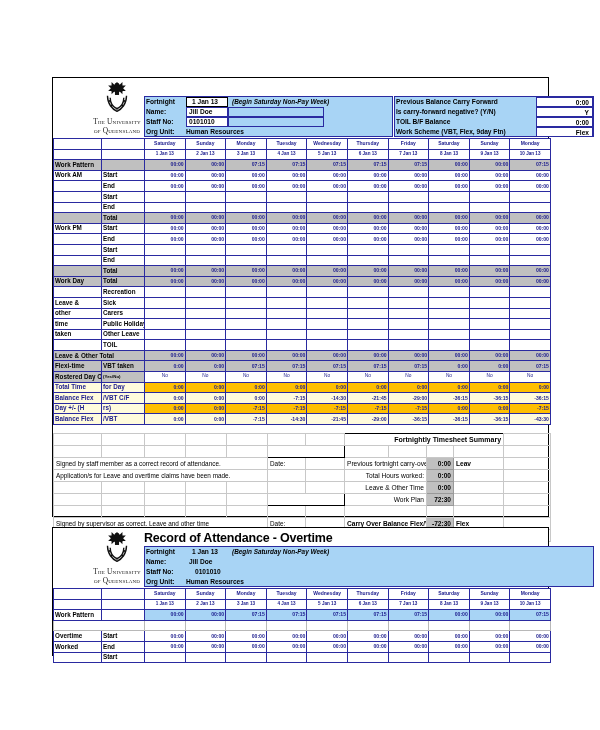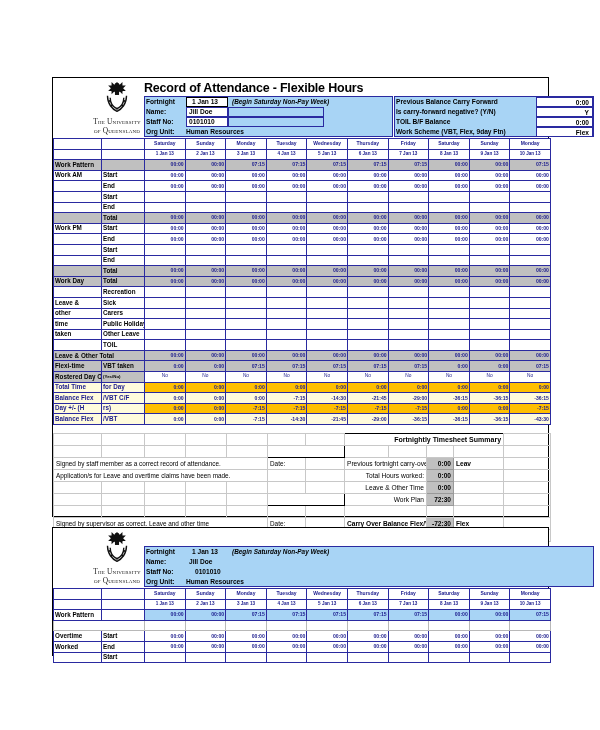--- a/index.html
+++ b/index.html
@@ -191,21 +191,20 @@
             <circle cx="73" cy="62" r="3"></circle>
           <circle cx="34" cy="76" r="3"></circle>
             <circle cx="66" cy="76" r="3"></circle>
           <circle cx="50" cy="84" r="3"></circle>
         </g>
       </svg>
       <div class="uniname">The University</div>
       <div class="uniname">of Queensland</div>
     </div>
 
-    <div class="title" style="left:91px;top:3px;">Record of Attendance - Flexible Hours</div>
 
     <div class="infobox" style="left:91px;top:18px;width:249px;height:41px;"></div>
     <div class="infobox" style="left:341px;top:18px;width:200px;height:41px;"></div>
 
     <div class="infolabel" style="left:93px;top:20px;">Fortnight</div>
     <div class="selcell" style="left:133px;top:18.5px;width:42px;height:10px;"></div>
     <div class="infoval" style="left:139px;top:20px;">1 Jan 13</div>
     <div class="infonote" style="left:179px;top:20px;">(Begin Saturday Non-Pay Week)</div>
 
     <div class="infolabel" style="left:93px;top:30px;">Name:</div>
@@ -768,20 +767,21 @@
             <circle cx="73" cy="62" r="3"></circle>
           <circle cx="34" cy="76" r="3"></circle>
             <circle cx="66" cy="76" r="3"></circle>
           <circle cx="50" cy="84" r="3"></circle>
         </g>
       </svg>
       <div class="uniname">The University</div>
       <div class="uniname">of Queensland</div>
     </div>
 
+    <div class="title" style="left:91px;top:3px;">Record of Attendance - Overtime</div>
 
     <div class="infobox" style="left:91px;top:18px;width:450px;height:41px;"></div>
 
     <div class="infolabel" style="left:93px;top:20px;">Fortnight</div>
     <div class="infoval" style="left:139px;top:20px;">1 Jan 13</div>
     <div class="infonote" style="left:179px;top:20px;">(Begin Saturday Non-Pay Week)</div>
 
     <div class="infolabel" style="left:93px;top:30px;">Name:</div>
     <div class="infoval" style="left:136px;top:30px;">Jill Doe</div>
 

